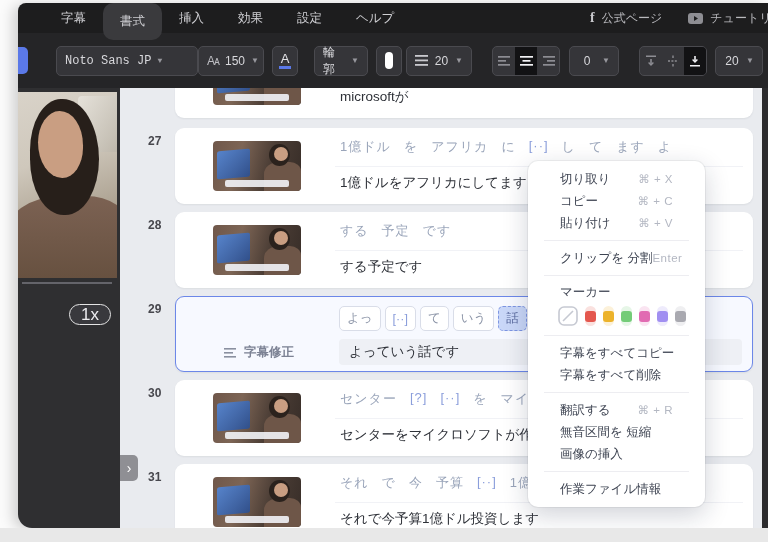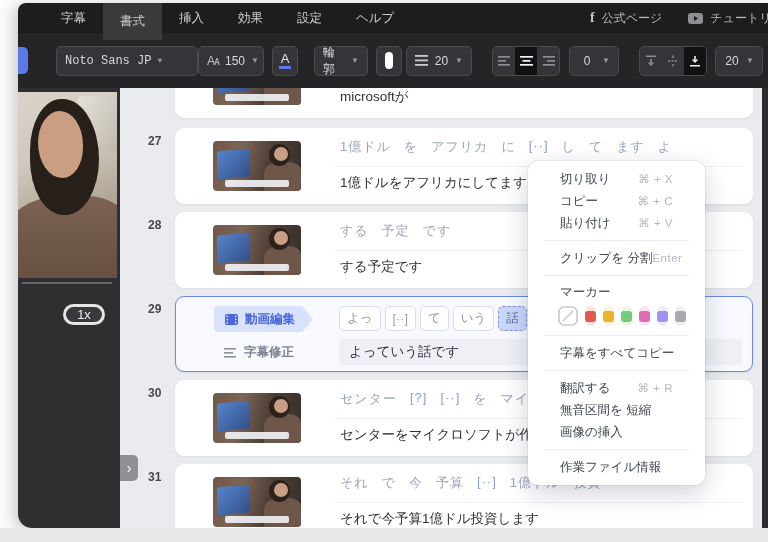--- a/index.html
+++ b/index.html
@@ -6,21 +6,21 @@
   body { font-family:"Liberation Sans","DejaVu Sans",sans-serif; background:#e8e8e8; }
   .stage { position:relative; width:768px; height:528px; background:#fbfbfb; overflow:hidden; }
   .window { position:absolute; left:18px; top:3px; right:0; bottom:0; background:#e9ebef;
             border-radius:8px 0 0 14px; overflow:hidden; box-shadow:-5px 2px 14px rgba(0,0,0,.18); }
 
   
   .menubar { position:relative; height:30px; background:#1d1d1e; display:flex; align-items:flex-start;
              padding-left:26px; z-index:6; }
   .menu-item { height:30px; display:flex; align-items:center; padding:0 17px; color:#cfcfd3;
                font-size:12.5px; cursor:default; }
-  .menu-item.active { height:37px; background:#3a3a3d; }
+  .menu-item.active { height:37px; background:#3a3a3d;border-radius:10px; }
   .menubar-right { position:absolute; right:-28px; top:0; height:30px; display:flex; gap:26px; align-items:center; }
   .mb-link { display:flex; align-items:center; gap:7px; color:#b9b9bd; font-size:12px; white-space:nowrap; }
   .fb-ic { font-weight:700; font-size:14px; color:#c9c9cd; font-family:"Liberation Serif",serif; }
   .yt-ic svg { display:block; }
 
   
   .toolbar { position:relative; height:55px; background:#252527; display:flex; align-items:center;
              padding-left:22px; z-index:5; }
   .tb-btn { height:30px; background:#353539; border:1px solid #4a4a4f; border-radius:5px; color:#d8d8dc;
             font-size:12px; display:flex; align-items:center; padding:0 8px; gap:6px; flex:none; }
@@ -49,22 +49,22 @@
   .player { width:102px; background:#2f2f31; position:relative; flex:none; }
   .video { position:absolute; top:4px; left:0; right:3px; height:186px; overflow:hidden;
            background:linear-gradient(160deg,#d9d3c9 0%,#cfc8bc 35%,#a99e8d 70%,#8c8173 100%); }
   .v-rack { position:absolute; right:-6%; top:2%; width:45%; height:30%;
             background:linear-gradient(120deg,#e9e6df 0%,#b8b2a6 100%); opacity:.8; border-radius:4px; }
   .v-hair { position:absolute; left:12%; top:4%; width:70%; height:62%; background:#271f1a; border-radius:46% 54% 50% 50%; }
   .v-face { position:absolute; left:20%; top:10%; width:46%; height:36%; background:#c99e82; border-radius:48% 52% 46% 54%; }
   .v-body { position:absolute; left:-12%; right:-12%; top:56%; bottom:-2%;
             background:linear-gradient(#7c6253,#66503f); border-radius:45% 35% 0 0; }
   .seekline { position:absolute; left:4px; right:8px; top:194px; height:2px; background:#64646a; }
-  .speed-btn { position:absolute; right:15px; top:216px; width:42px; height:21px; border-radius:11px;
-               background:#39393d; border:3px solid #e5e5e5; color:#ececef; font-size:13px;
+  .speed-btn { position:absolute; right:9px; top:216px; width:42px; height:21px; border-radius:11px;
+               background:#39393d; border:1px solid #e5e5e5; color:#ececef; font-size:17px;
                display:grid; place-items:center; }
   .expander { position:absolute; left:102px; top:367px; width:18px; height:26px; background:#8f8f94;
               border-radius:0 5px 5px 0; color:#fff; display:grid; place-items:center; font-size:14px; z-index:4; }
 
   
   .listpane { flex:1; position:relative; background:#e9ebef; overflow:hidden; }
   .right-strip { position:absolute; right:0; top:0; bottom:0; width:6px; background:#2c2c2e; }
   .row-number { position:absolute; left:28px; font-weight:700; font-size:12px; color:#47474d; }
   .card { position:absolute; left:55px; width:578px; height:76px; background:#fff; border-radius:9px;
           box-shadow:0 1px 2px rgba(30,40,60,.07); }
@@ -313,34 +313,20 @@
               <div class="transcript">
                 <span>する</span>
                 <span>予定</span>
                 <span>です</span>
               </div>
               <div class="h-divider"></div>
               <div class="subtitle">する予定です</div>
             </div>
             <div class="row-number" style="top: 214px;">29</div>
             <div class="card selected" style="top: 208px;">
-              <div class="ribbon">
-                <svg width="13" height="11" viewBox="0 0 13 11">
-                  <rect width="13" height="11" rx="2" fill="#4a66d8"></rect>
-                  <g fill="#d9e2fb">
-                    <rect x="1.5" y="1.5" width="1.6" height="1.6"></rect>
-                    <rect x="1.5" y="4.7" width="1.6" height="1.6"></rect>
-                    <rect x="1.5" y="7.9" width="1.6" height="1.6"></rect>
-                    <rect x="9.9" y="1.5" width="1.6" height="1.6"></rect>
-                    <rect x="9.9" y="4.7" width="1.6" height="1.6"></rect>
-                    <rect x="9.9" y="7.9" width="1.6" height="1.6"></rect>
-                  </g>
-                </svg>
-                <span>動画編集</span>
-              </div>
               <div class="tokens">
                 <span class="token">よっ</span>
                 <span class="token special">[··]</span>
                 <span class="token">て</span>
                 <span class="token">いう</span>
                 <span class="token hl">話</span>
                 <span class="token hl">です</span>
                 <span class="token special hl">[··]</span>
                 <span class="token special hl">[··]</span>
               </div>
@@ -446,20 +432,23 @@
           <span style="background: rgb(161, 143, 241);"></span>
         </div>
         <div class="cswatch" style="background: rgba(169, 169, 176, 0.18);">
           <span style="background: rgb(169, 169, 176);"></span>
         </div>
       </div>
       <div class="cdiv"></div>
       <div class="citem">
         <span>字幕をすべてコピー</span>
       </div>
+      <div class="citem">
+        <span>字幕をすべて削除</span>
+      </div>
       <div class="cdiv"></div>
       <div class="citem">
         <span>翻訳する</span>
         <span class="cshort">⌘ + R</span>
       </div>
       <div class="citem">
         <span>無音区間を 短縮</span>
       </div>
       <div class="citem">
         <span>画像の挿入</span>

